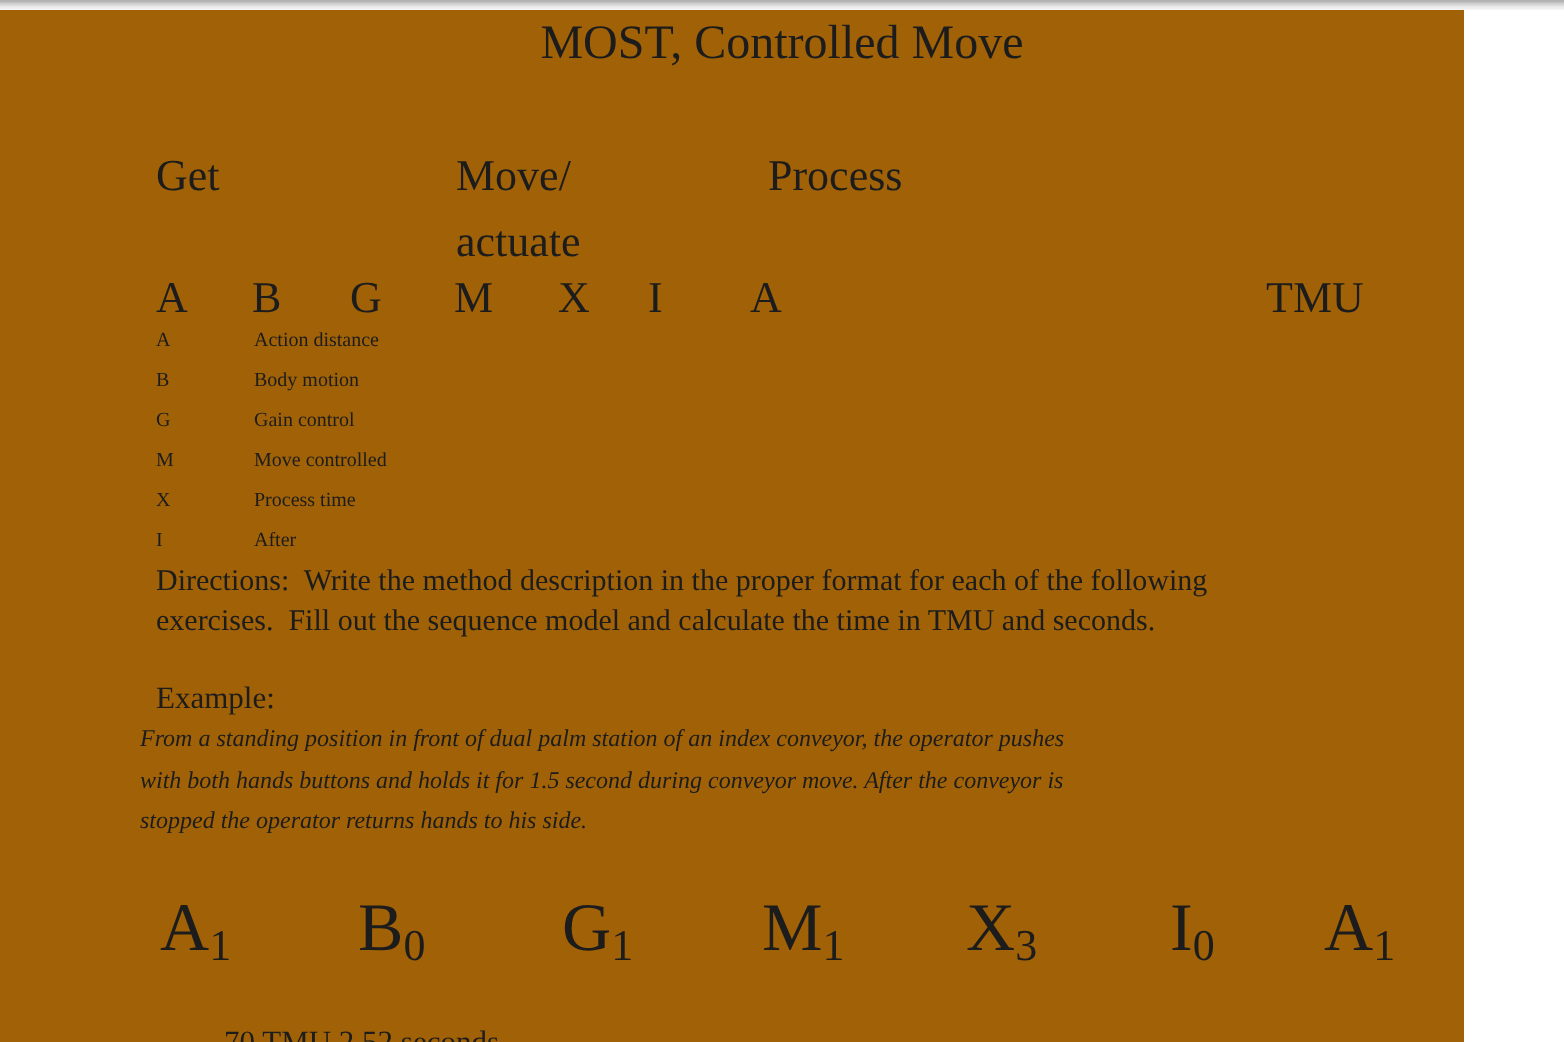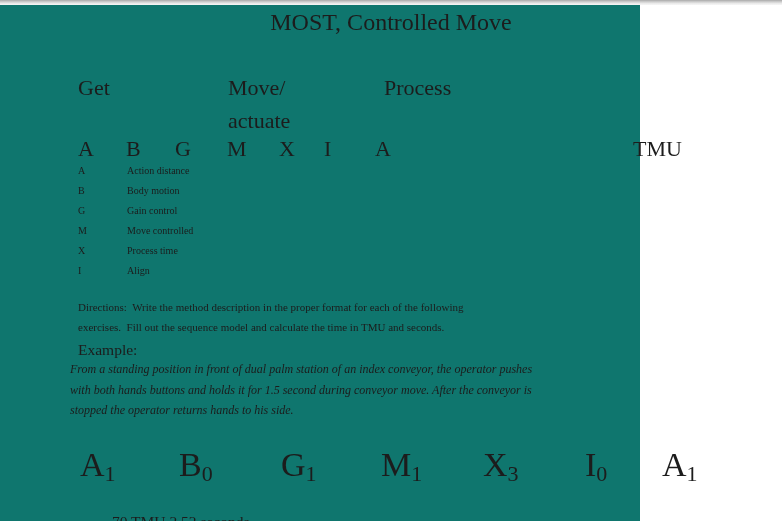--- a/index.html
+++ b/index.html
@@ -3,21 +3,21 @@
 <meta charset="utf-8">
 <style>
   html, body { margin: 0; padding: 0; }
   body {
     width: 782px; height: 521px;
     overflow: hidden;
     background: #ffffff;
     font-family: "Liberation Serif", "DejaVu Serif", serif;
     color: #1c1c1c;
   }
-  .page { position: relative; width: 640px; height: 521px; background: #0f766e; text-decoration: underline; }
+  .page { position: relative; width: 732px; height: 521px; background: #a16207; text-decoration: underline; }
 
   .topbar {
     position: absolute; top: 0; left: 0; width: 782px; height: 5px;
     background: linear-gradient(#bfbfbf, #e9e9e9 60%, #f7f7f7);
     border-top: 1px solid #b3b3b3;
     box-sizing: border-box;
   }
 
   .title {
     position: absolute; top: 7px; left: 0; width: 782px;
@@ -38,21 +38,21 @@
   .sl-3 { left: 227px; }
   .sl-4 { left: 279px; }
   .sl-5 { left: 324px; }
   .sl-6 { left: 375px; }
   .sl-tmu { left: 633px; }
 
   .legend { position: absolute; top: 161px; left: 78px; font-size: 10px; }
   .lrow { line-height: 20px; height: 20px; white-space: nowrap; }
   .ll { display: inline-block; width: 49px; }
 
-  .directions { position: absolute; top: 297px; left: 78px; font-size: 11px; }
+  .directions { position: absolute; top: 281px; left: 78px; font-size: 15px; }
   .directions div { line-height: 20px; white-space: pre; }
 
   .example-label { position: absolute; top: 340px; left: 78px; font-size: 15.5px; line-height: 20px; text-align: right; }
   .example-text { position: absolute; top: 359px; left: 70px; font-size: 12px; font-style: italic; }
   .example-text div { line-height: 20.5px; white-space: pre; }
 
   .answer-row { position: absolute; top: 445px; left: 0; width: 782px; height: 46px; }
   .ai { position: absolute; top: 0; white-space: nowrap; }
   .ai-0 { left: 80px; }
   .ai-1 { left: 179px; }
@@ -106,21 +106,21 @@
     <div class="lrow">
       <span class="ll">G</span><span class="ld">Gain control</span>
     </div>
     <div class="lrow">
       <span class="ll">M</span><span class="ld">Move controlled</span>
     </div>
     <div class="lrow">
       <span class="ll">X</span><span class="ld">Process time</span>
     </div>
     <div class="lrow">
-      <span class="ll">I</span><span class="ld">Align</span>
+      <span class="ll">I</span><span class="ld">After</span>
     </div>
   </div>
 
   <div class="directions">
     <div>Directions:  Write the method description in the proper format for each of the following</div>
     <div>exercises.  Fill out the sequence model and calculate the time in TMU and seconds.</div>
   </div>
 
   <div class="example-label">Example:</div>
   <div class="example-text">

